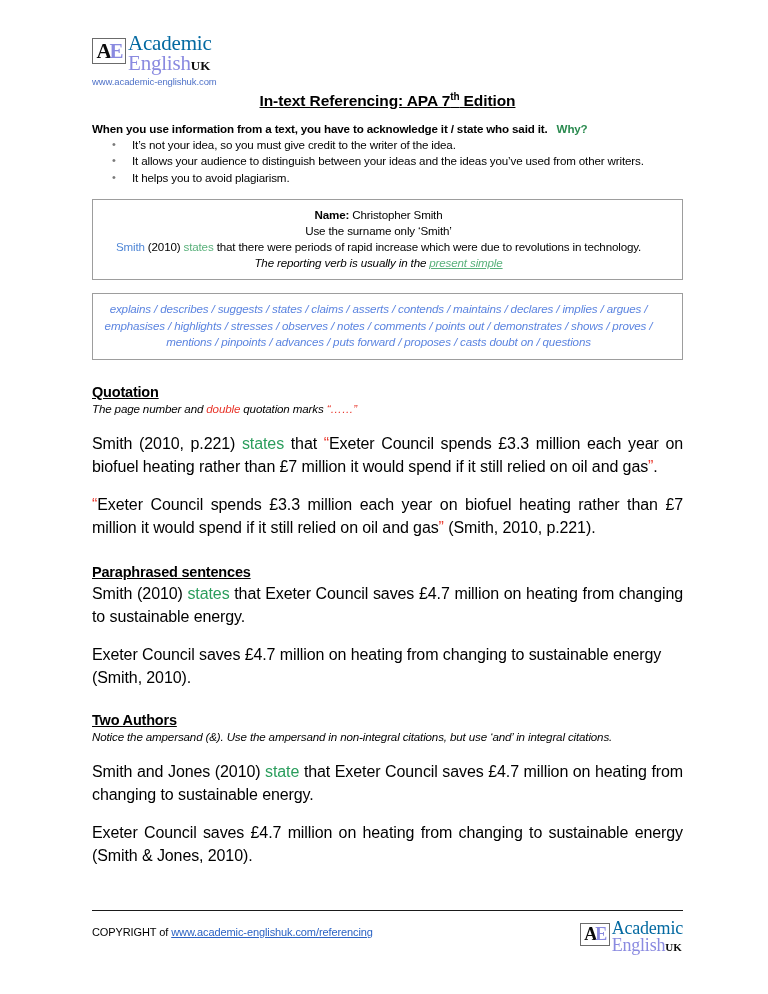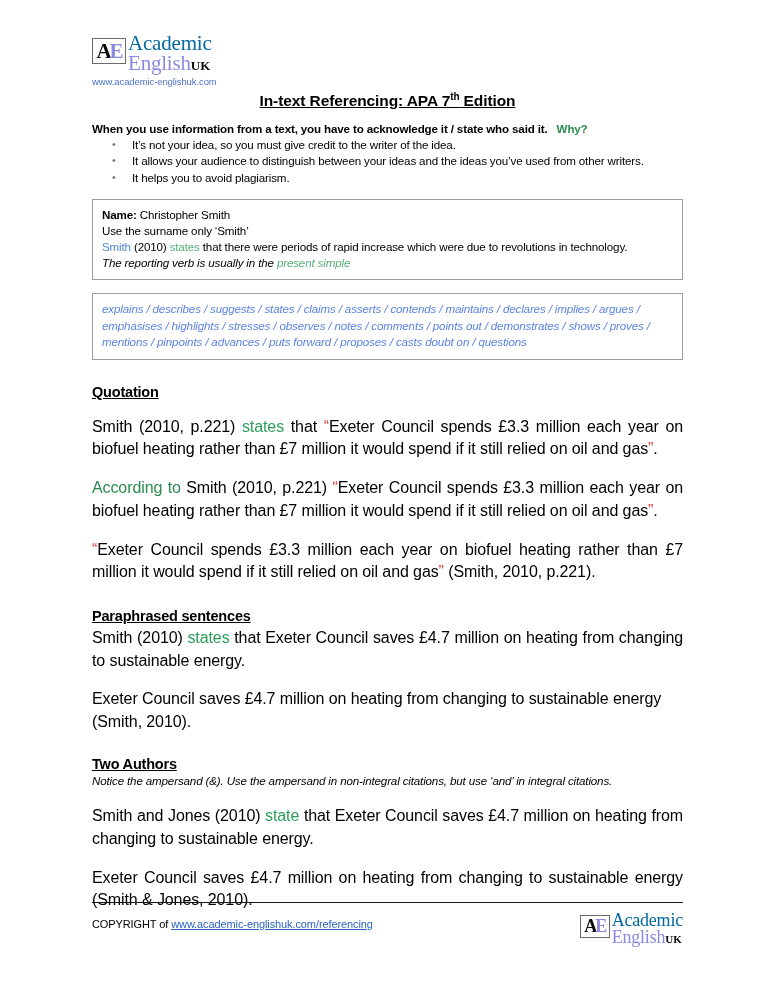--- a/index.html
+++ b/index.html
@@ -119,32 +119,34 @@
     color: #7a7a7a;
     font-size: 11px;
   }
 
   
   .box {
     border: 1px solid #9d9d9d;
     box-sizing: border-box;
     margin-top: 13px;
     padding: 7px 27px 8px 9px;
+    text-align: center;
     font-size: 11.6px;
     line-height: 1.38;
     letter-spacing: -0.15px;
   }
   .box .b-name { font-weight: bold; }
   .box .blue { color: #4f86d6; }
   .box .green { color: #58b07a; }
   .box .note {
     font-style: italic;
   }
   .box .note .ul-green {
     color: #58b07a;
+    text-decoration: underline;
     font-style: italic;
   }
   .verbs-title { font-weight: bold; }
   .verbs-list {
     color: #5b84e0;
     font-style: italic;
     line-height: 1.42;
   }
 
   
@@ -177,21 +179,21 @@
   p.para.near { margin-top: 3px; }
   p.para.nojust { text-align: left; }
   .green-t { color: #2a9d5c; }
   .green-d { color: #2a8a4f; }
 
   
   .footer {
     position: absolute;
     left: 92px;
     right: 85px;
-    bottom: 48px;
+    bottom: 40px;
   }
   .footer-rule {
     border: none;
     border-top: 1.6px solid #1a1a1a;
     margin: 0 0 9px 0;
   }
   .footer-row {
     display: flex;
     align-items: flex-start;
     justify-content: space-between;
@@ -249,24 +251,24 @@
     <div>Use the surname only ‘Smith’</div>
     <div><span class="blue">Smith</span><span> (2010) </span><span class="green">states</span><span> that there were periods of rapid increase which were due to revolutions in technology.</span></div>
     <div class="note"><span>The reporting verb is usually in the </span><span class="ul-green">present simple</span></div>
   </div>
 
   <div class="box">
     <div class="verbs-list">explains / describes / suggests / states / claims / asserts / contends / maintains / declares / implies / argues / emphasises / highlights / stresses / observes / notes / comments / points out / demonstrates / shows / proves / mentions / pinpoints / advances / puts forward / proposes / casts doubt on / questions</div>
   </div>
 
   <h2 class="sec">Quotation</h2>
+  <p class="sub-italic"><span>The page number and </span><span class="red-i">double</span><span> quotation marks </span><span class="red">“……”</span></p>
 
   <p class="para"><span>Smith (2010, p.221) </span><span class="green-t">states</span><span> that </span><span class="red">“</span><span>Exeter Council spends £3.3 million each year on biofuel heating rather than £7 million it would spend if it still relied on oil and gas</span><span class="red">”</span><span>.</span></p>
 
-  <p class="para"><span class="green-d">According to</span><span> Smith (2010, p.221) </span><span class="red">“</span><span>Exeter Council spends £3.3 million each year on biofuel heating rather than £7 million it would spend if it still relied on oil and gas</span><span class="red">”</span><span>.</span></p>
 
   <p class="para"><span class="red">“</span><span>Exeter Council spends £3.3 million each year on biofuel heating rather than £7 million it would spend if it still relied on oil and gas</span><span class="red">”</span><span> (Smith, 2010, p.221).</span></p>
 
   <h2 class="sec">Paraphrased sentences</h2>
   <p class="para near"><span>Smith (2010) </span><span class="green-t">states</span><span> that Exeter Council saves £4.7 million on heating from changing to sustainable energy.</span></p>
   <p class="para nojust">Exeter Council saves £4.7 million on heating from changing to sustainable energy (Smith, 2010).</p>
 
   <h2 class="sec tight">Two Authors</h2>
   <p class="sub-italic">Notice the ampersand (&amp;). Use the ampersand in non-integral citations, but use ‘and’ in integral citations.</p>
   <p class="para"><span>Smith and Jones (2010) </span><span class="green-t">state</span><span> that Exeter Council saves £4.7 million on heating from changing to sustainable energy.</span></p>

